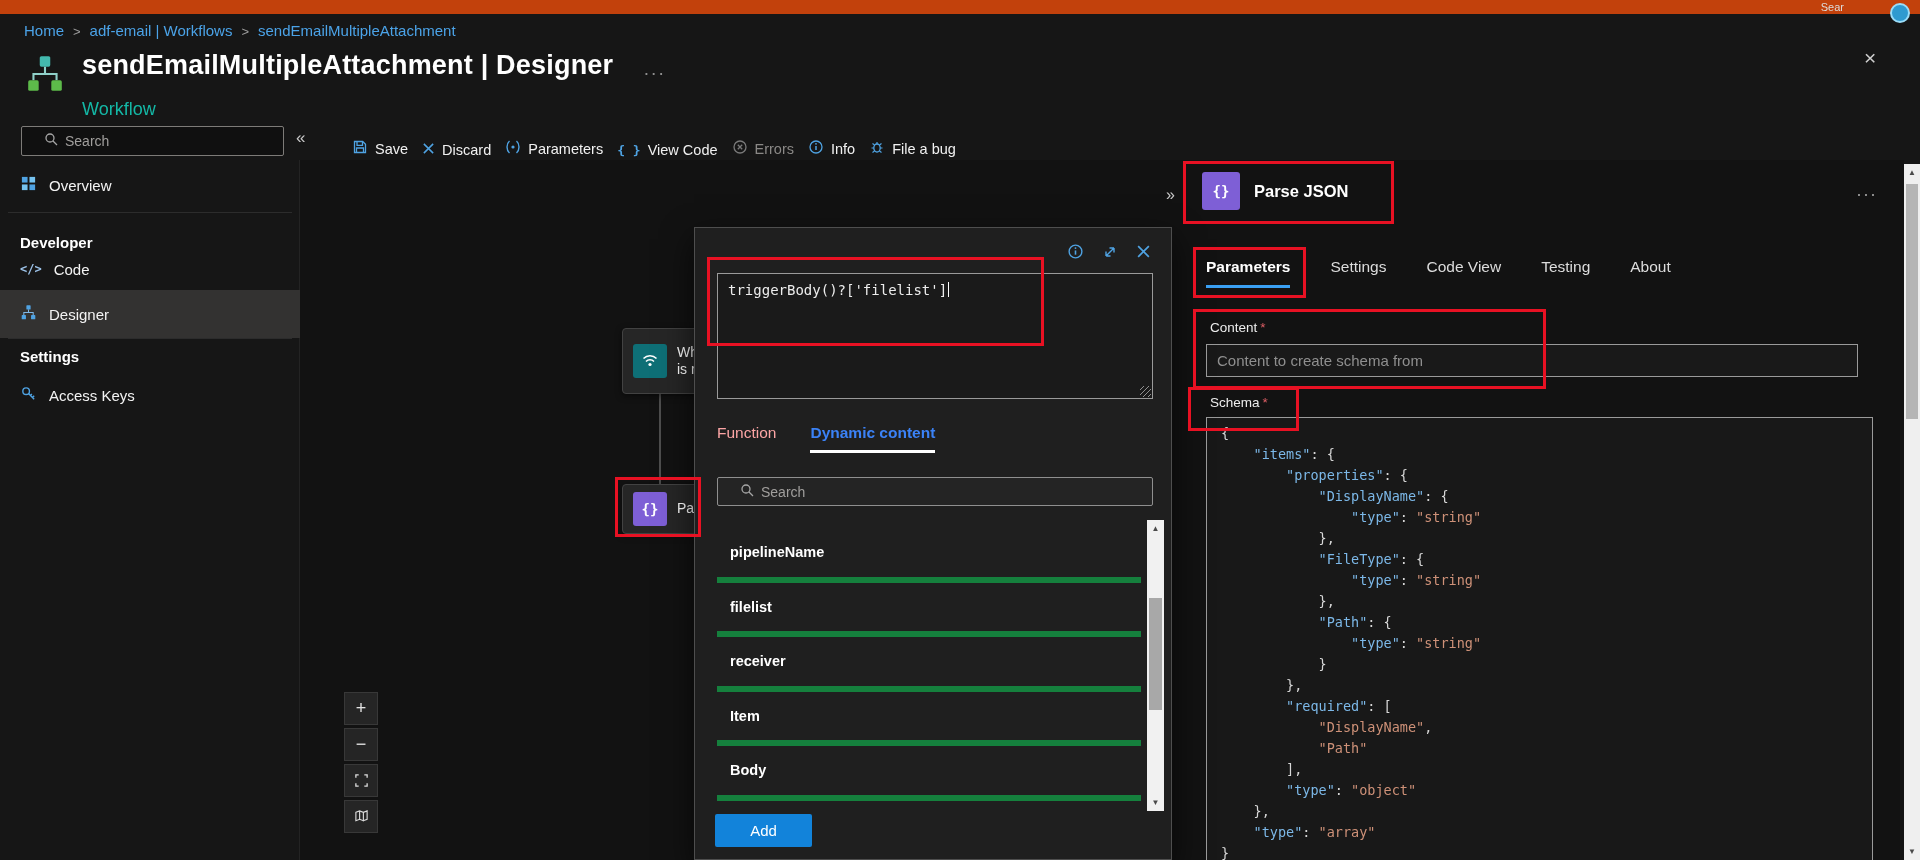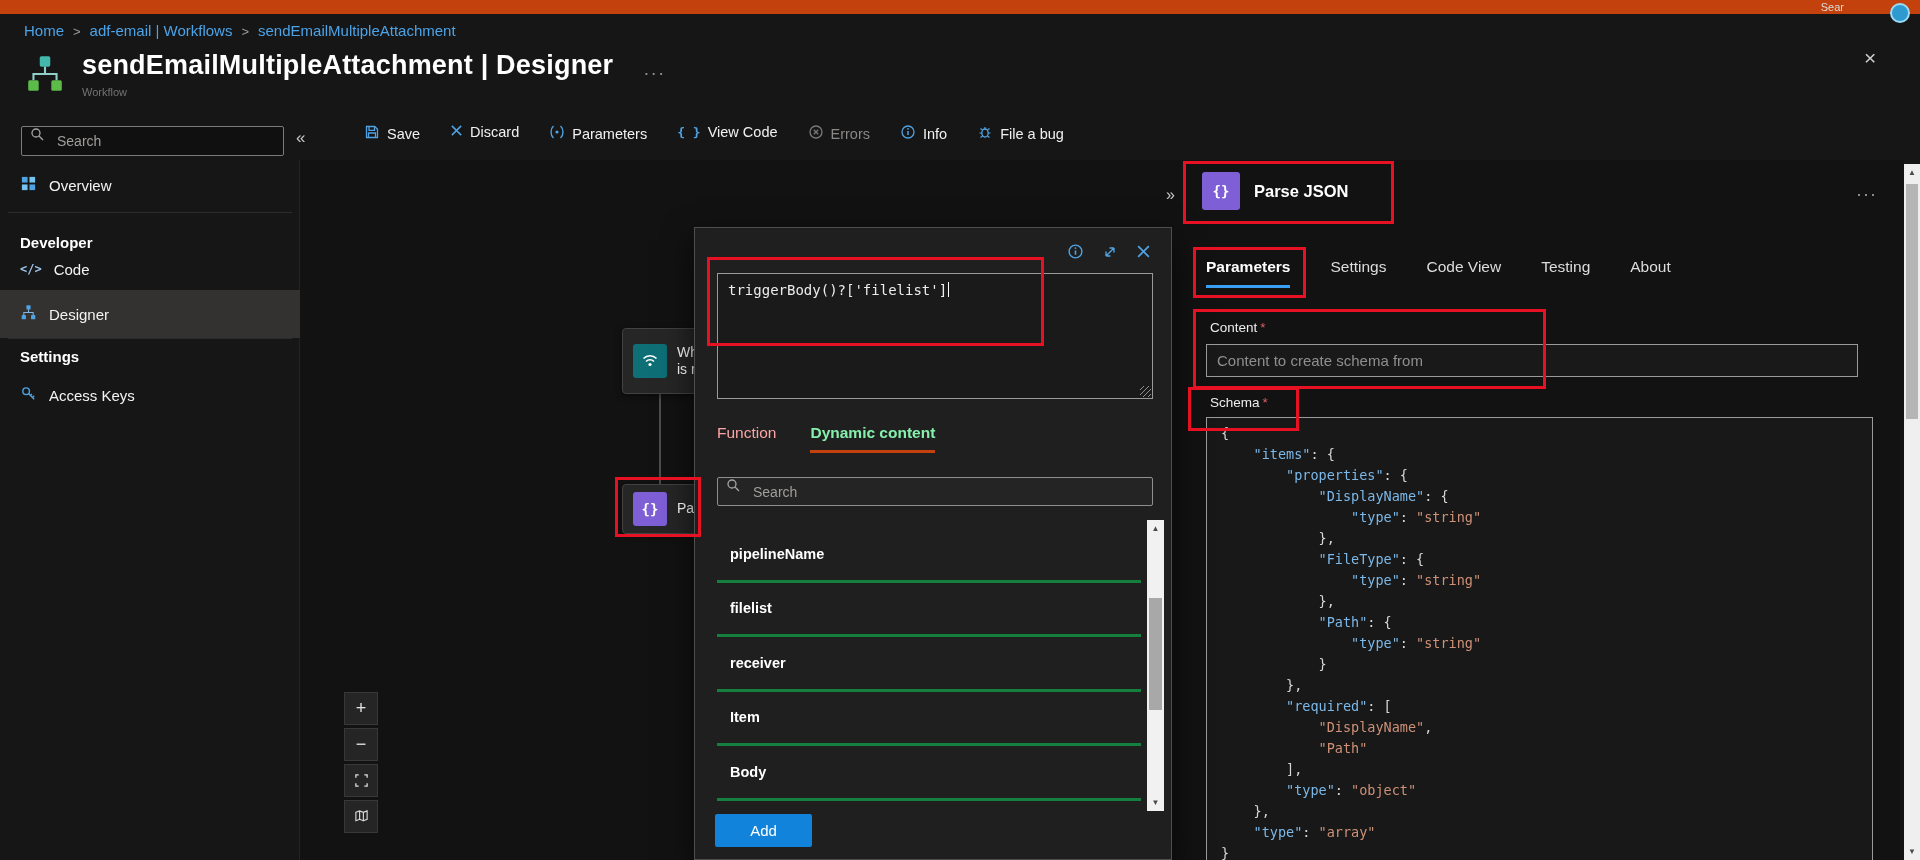--- a/index.html
+++ b/index.html
@@ -12,31 +12,31 @@
   .top-hint{position:absolute;right:76px;top:1px;font-size:11px;color:#dcdcdc}
   .avatar{position:absolute;right:10px;top:3px;width:20px;height:20px;border-radius:50%;background:#2f9ad0;border:2px solid #9adcf8;cursor:pointer}
 
   
   .breadcrumb{position:absolute;left:24px;top:22px;font-size:15px;color:#b3b3b3;z-index:2}
   .breadcrumb a{color:#4ba3e8;text-decoration:none;cursor:pointer}
   .breadcrumb .sep{margin:0 9px;color:#9d9d9d;font-size:13px}
   .title-row{position:absolute;left:24px;top:50px;display:flex;align-items:flex-start;gap:16px;z-index:2}
   .wf-icon{width:42px;height:42px;margin-top:3px;flex:none}
   .page-title{font-size:27px;font-weight:700;letter-spacing:.2px;color:#fff}
-  .page-sub{font-size:11px;color:#737373;margin-top:5px}
+  .page-sub{font-size:18px;color:#14b8a6;margin-top:18px}
   .title-dots{font-size:19px;color:#8f8f8f;margin:12px 0 0 14px;cursor:pointer;letter-spacing:1px}
   .page-close{position:absolute;left:1864px;top:46px;font-size:21px;color:#cfcfcf;background:none;border:none;cursor:pointer;z-index:6}
 
   
-  .searchbox{position:absolute;display:flex;gap:13px;background:#101010;border:1px solid #7d7b78;border-radius:2px;padding:0 8px}
+  .searchbox{position:absolute;display:flex;align-items:center;gap:7px;background:#101010;border:1px solid #7d7b78;border-radius:2px;padding:0 22px}
   .searchbox input{flex:1;min-width:0;background:transparent;border:none;outline:none;color:#eee;font-size:14px;font-family:inherit}
   .searchbox input::placeholder{color:#a19f9d}
   #sidebar-search{left:21px;top:126px;width:263px;height:30px}
   .collapse-btn{position:absolute;left:296px;top:128px;font-size:17px;color:#c8c8c8;background:none;border:none;cursor:pointer}
-  .toolbar{position:absolute;left:364px;top:124px;height:34px;display:flex;align-items:flex-start;gap:30px;z-index:2}
+  .toolbar{position:absolute;left:352px;top:124px;height:34px;display:flex;align-items:flex-end;gap:14px;z-index:2}
   .tb-item{display:flex;align-items:center;gap:7px;font-size:14.5px;color:#f1f1f1;cursor:pointer;background:none;border:none;font-family:inherit}
   .tb-item .glyph{color:#4fa3e3;font-family:"DejaVu Sans Mono",monospace;font-weight:bold;font-size:13px}
   .tb-item.disabled{color:#8a8886;cursor:default}
 
   
   .sidebar{position:absolute;left:0;top:160px;width:300px;height:700px;background:#161616;border-right:1px solid #232323;z-index:2}
   .side-row{position:absolute;left:0;width:300px;height:34px;display:flex;align-items:center;gap:12px;padding-left:20px;font-size:15px;color:#f3f3f3;cursor:pointer}
   .side-row.selected{background:#333231;height:48px}
   .side-section{position:absolute;left:20px;font-size:15px;font-weight:700;color:#fff}
   .side-div{position:absolute;left:8px;width:284px;height:1px;background:#2c2c2c}
@@ -57,24 +57,24 @@
 
   
   .dialog{position:absolute;left:694px;top:227px;width:478px;height:633px;background:#1f1f1f;border:1px solid #4e4e4e;box-shadow:0 12px 30px rgba(0,0,0,.65);z-index:10}
   .dlg-icons{position:absolute;top:15px;right:20px;display:flex;gap:18px;align-items:center}
   .dlg-icons span{cursor:pointer;display:flex}
   .fake-textarea{position:absolute;left:22px;top:45px;width:436px;height:126px;border:1px solid #9a9a9a;background:#1a1a1a;padding:8px 10px;font-family:"DejaVu Sans Mono",monospace;font-size:14px;color:#ececec;cursor:text}
   .caret{display:inline-block;width:1px;height:15px;background:#fff;margin-left:1px;vertical-align:-2px}
   .resize-grip{position:absolute;right:1px;bottom:1px;width:11px;height:11px;background:repeating-linear-gradient(135deg,transparent 0 2.5px,#8f8f8f 2.5px 3.5px)}
   .dlg-tabs{position:absolute;left:22px;top:196px;display:flex;gap:34px;font-size:15.5px}
   .dtab{padding-bottom:8px;color:#fca5a5;cursor:pointer}
-  .dtab.sel{font-weight:700;color:#86efac;border-bottom:3px solid #c2410c}
+  .dtab.sel{font-weight:700;color:#3b82f6;border-bottom:3px solid #ffffff}
   #dialog-search{left:22px;top:249px;width:436px;height:29px;background:#242424;border-color:#8f8f8f}
   .dyn-list{position:absolute;left:22px;top:300px;width:424px}
-  .dyn-item{height:54.5px;display:flex;align-items:center;padding-left:13px;font-size:14.5px;font-weight:700;color:#fff;border-bottom:3px solid #15803d;cursor:pointer}
+  .dyn-item{height:54.5px;display:flex;align-items:center;padding-left:13px;font-size:14.5px;font-weight:700;color:#fff;border-bottom:6px solid #15803d;cursor:pointer}
   .dlg-scroll{position:absolute;left:452px;top:292px;width:17px;height:291px;background:#f1f1f1}
   .sb-arr{position:absolute;left:0;width:17px;height:15px;display:flex;align-items:center;justify-content:center;font-size:8px;color:#4a4a4a;cursor:pointer}
   .sb-up{top:1px}.sb-down{bottom:1px}
   .sb-thumb{position:absolute;left:2px;width:13px;background:#a8a8a8;cursor:grab}
   .dlg-scroll .sb-thumb{top:78px;height:112px}
   .add-btn{position:absolute;left:20px;top:586px;width:97px;height:33px;background:#1283da;color:#fff;font-size:15px;border:none;border-radius:2px;cursor:pointer}
 
   
   .panel-expand{position:absolute;left:1166px;top:186px;font-size:16px;color:#c9c9c9;cursor:pointer;z-index:3}
   .panel-head{position:absolute;left:1202px;top:172px;display:flex;align-items:center;gap:14px;z-index:3;cursor:pointer}

